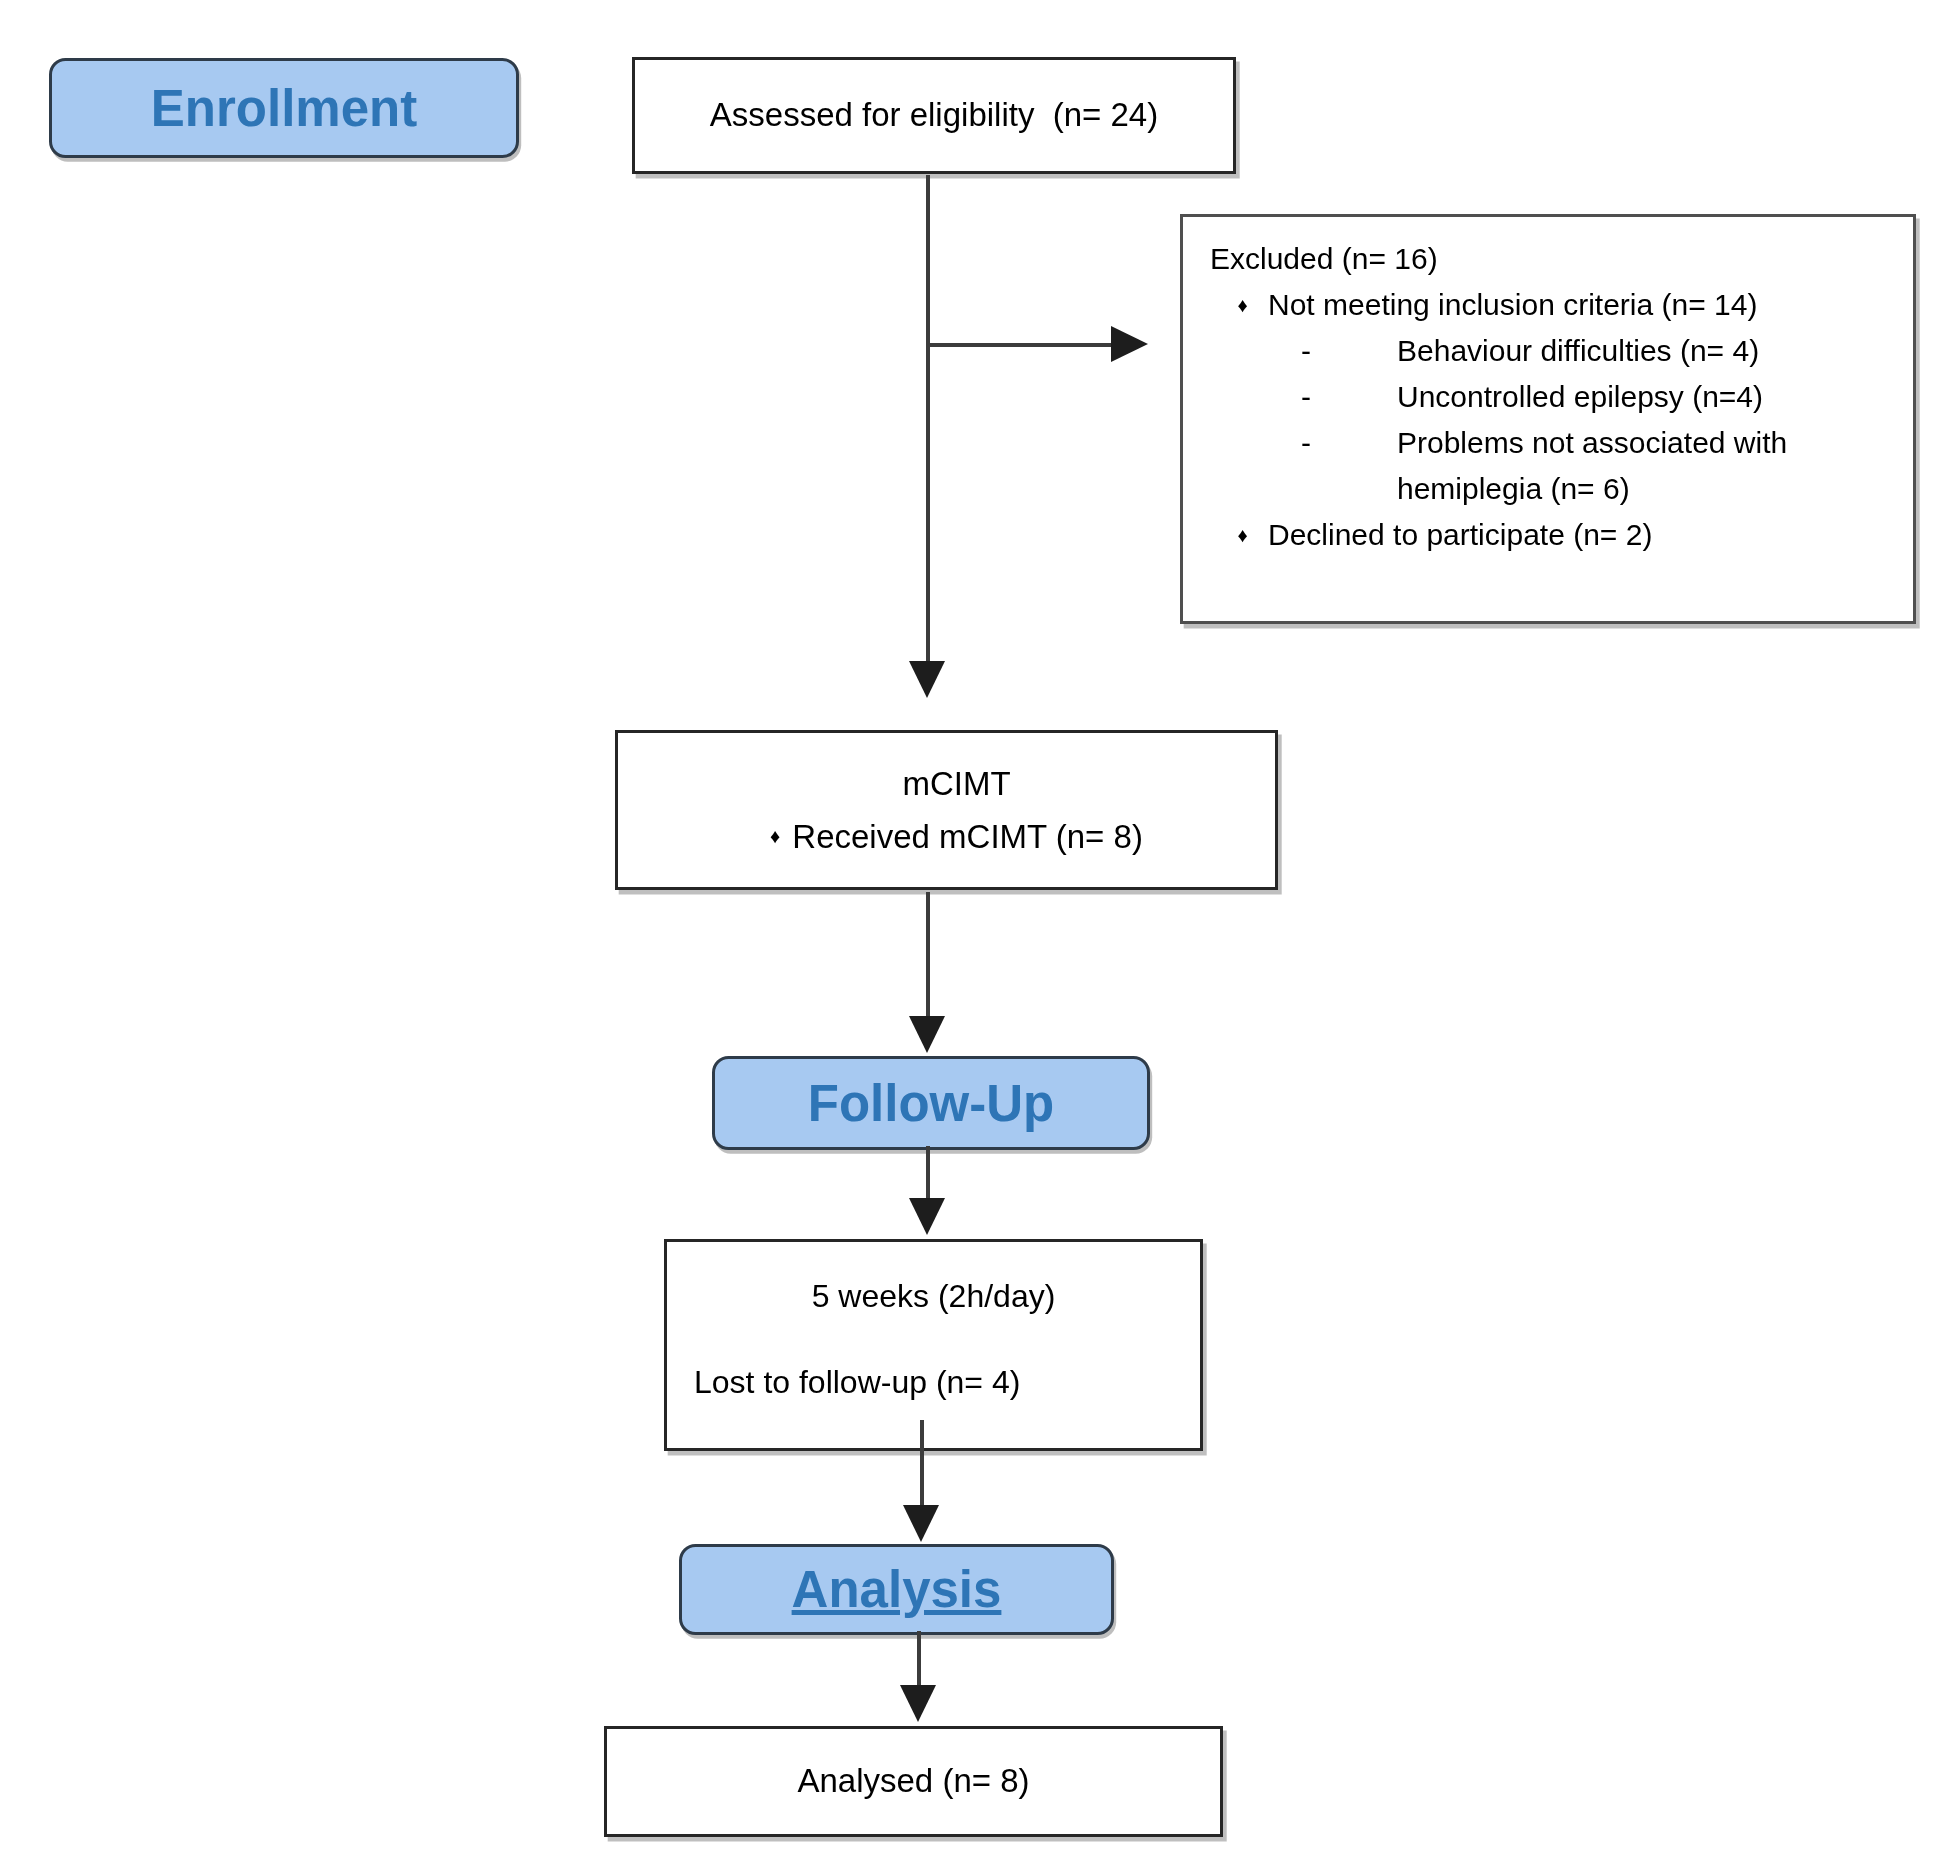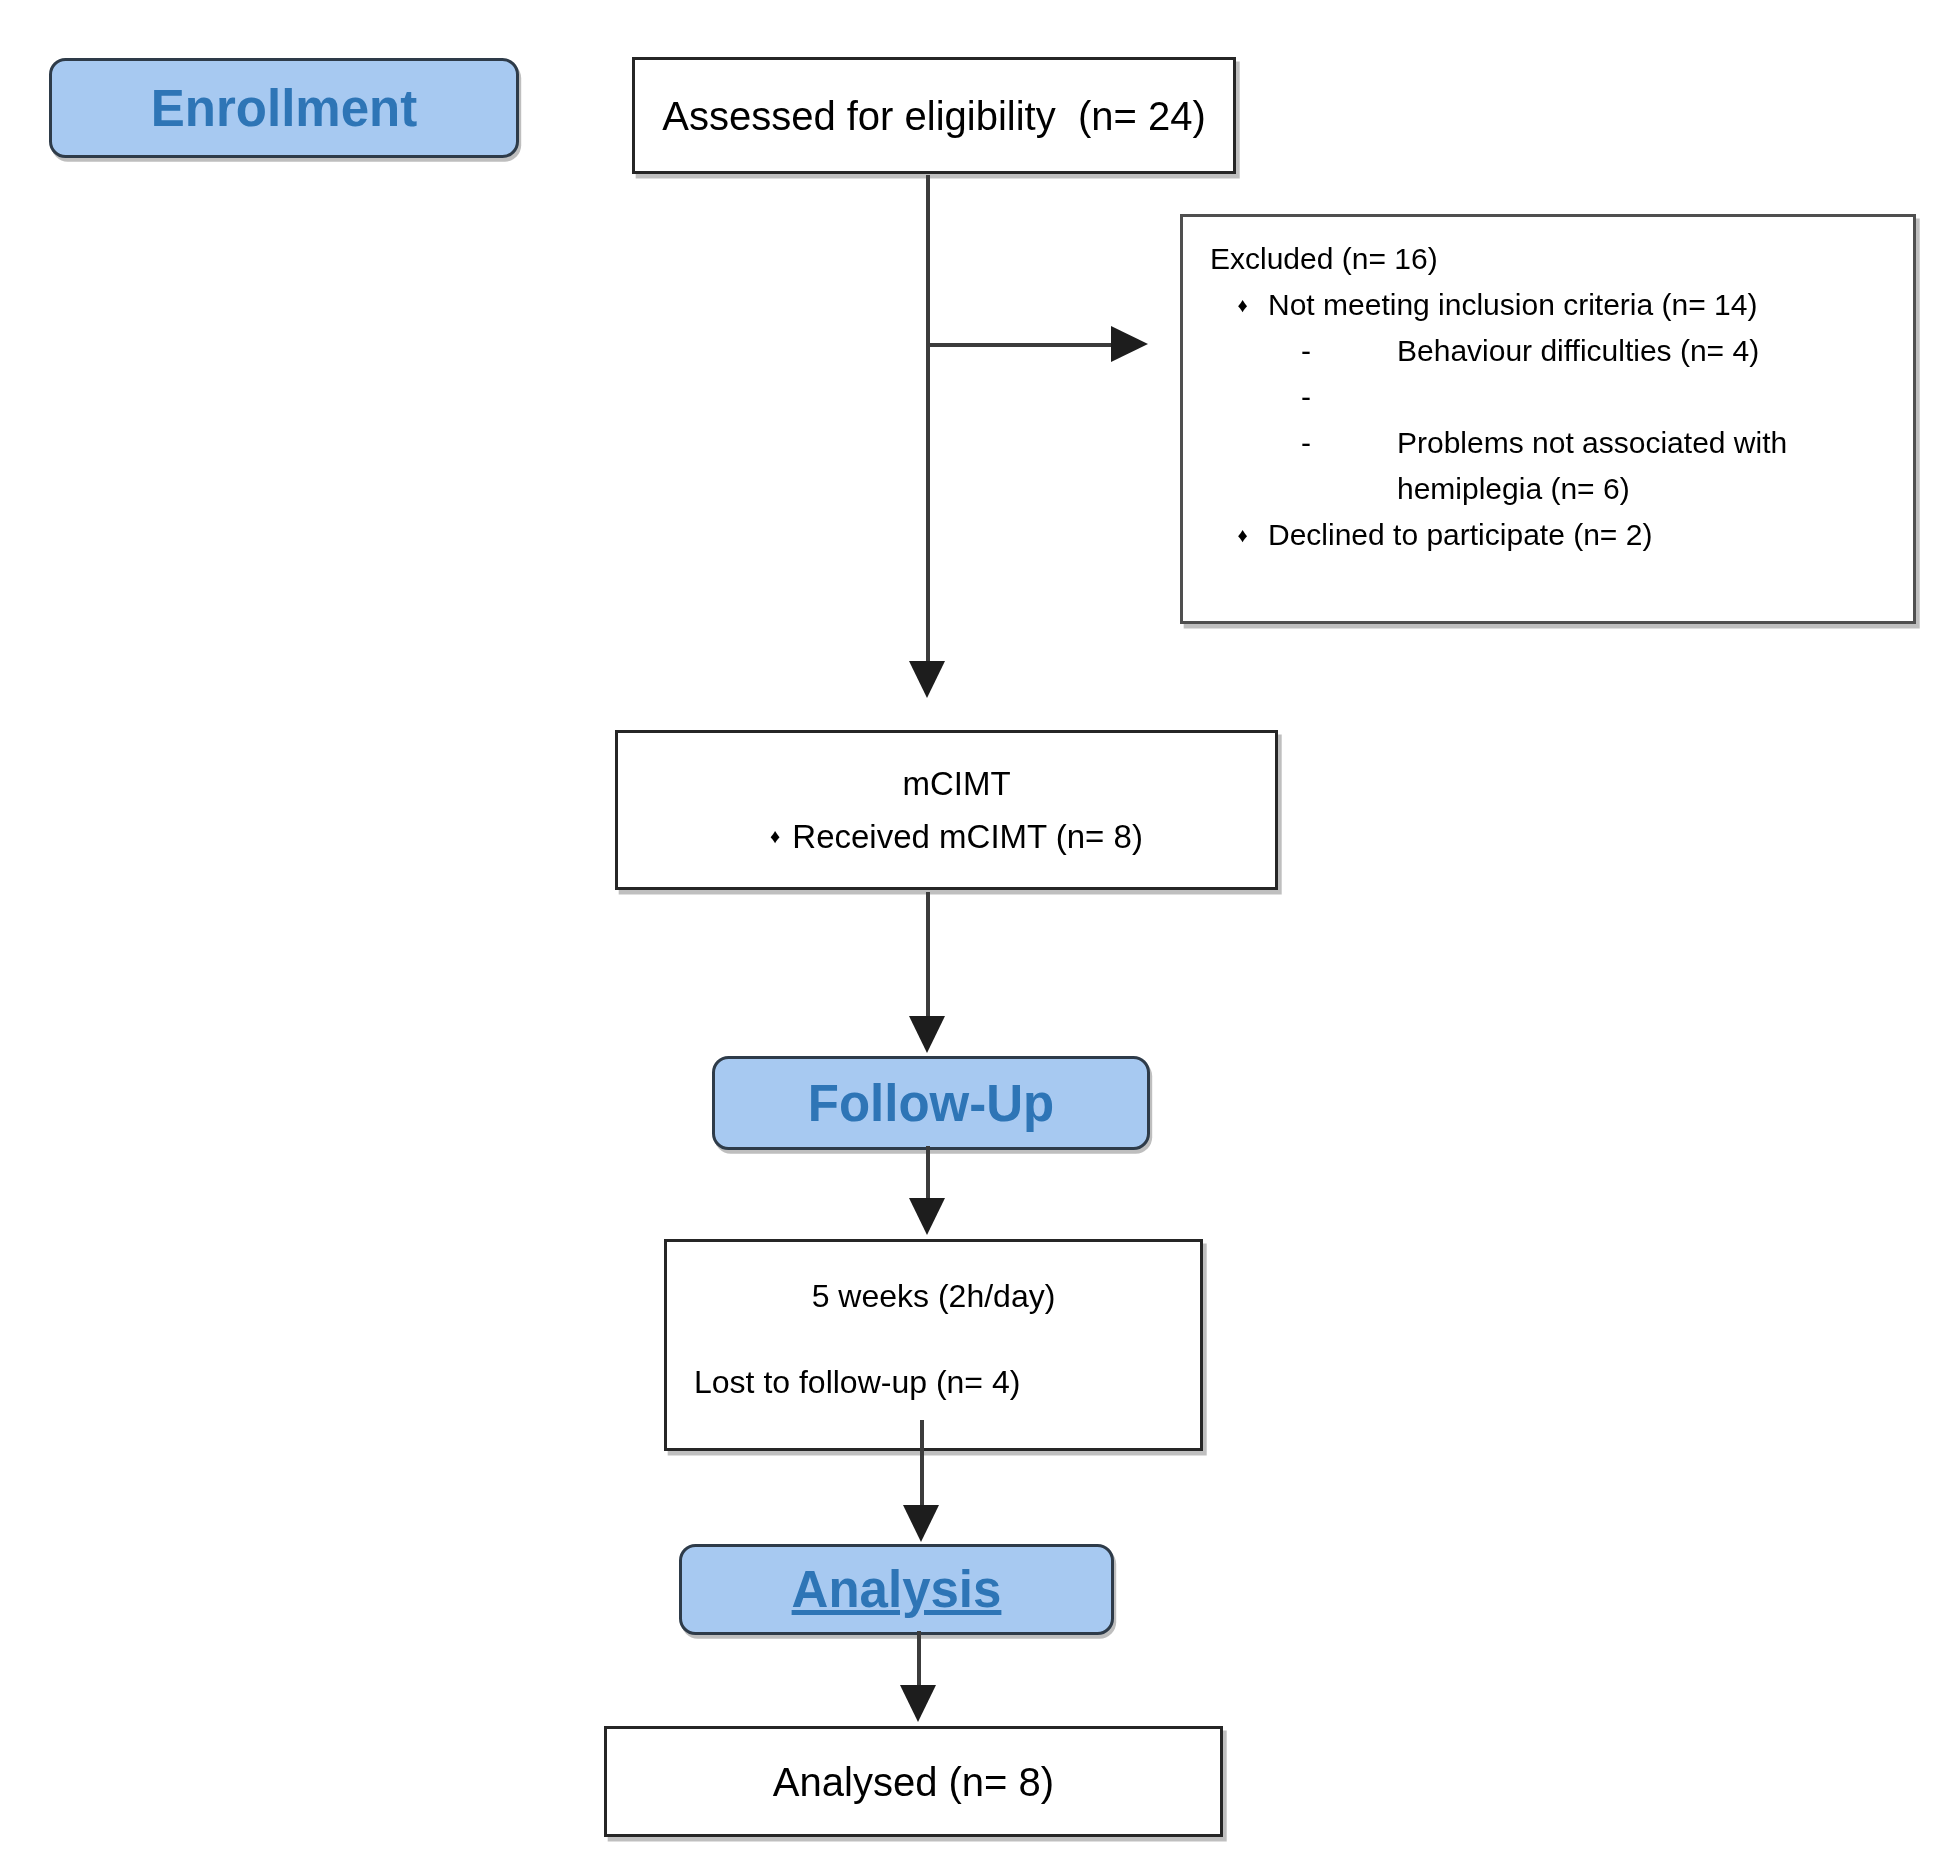--- a/index.html
+++ b/index.html
@@ -33,21 +33,21 @@
     font-weight:bold;font-size:51px;
   }
   .wbox{
     position:absolute;
     background:#ffffff;
     border:3px solid var(--box-border);
     box-shadow:3.7px 4.5px 0 rgba(128,128,128,.5);
     box-sizing:border-box;
   }
   .center-flex{display:flex;align-items:center;justify-content:center;}
-  .btext{font-size:40px;white-space:pre-wrap;text-align:center;line-height:1.35;}
+  .btext{font-size:33px;white-space:pre-wrap;text-align:center;line-height:1.35;}
   .vline{position:absolute;width:3.7px;background:var(--arrow);}
   .hline{position:absolute;height:3.7px;background:var(--arrow);}
   .head-down{
     position:absolute;width:0;height:0;
     border-left:18.7px solid transparent;
     border-right:18.7px solid transparent;
     border-top:37px solid var(--arrow-head);
   }
   .head-right{
     position:absolute;width:0;height:0;
@@ -97,20 +97,21 @@
     <div class="x-item">
       <span class="x-bullet">♦</span>
       <span class="x-text">Not meeting inclusion criteria (n= 14)</span>
     </div>
     <div class="x-sub">
       <span class="x-dash">-</span>
       <span class="x-text">Behaviour difficulties (n= 4)</span>
     </div>
     <div class="x-sub">
       <span class="x-dash">-</span>
+      <span class="x-text">Uncontrolled epilepsy (n=4)</span>
     </div>
     <div class="x-sub">
       <span class="x-dash">-</span>
       <span class="x-text">Problems not associated with hemiplegia (n= 6)</span>
     </div>
     <div class="x-item">
       <span class="x-bullet">♦</span>
       <span class="x-text">Declined to participate (n= 2)</span>
     </div>
   </div>

